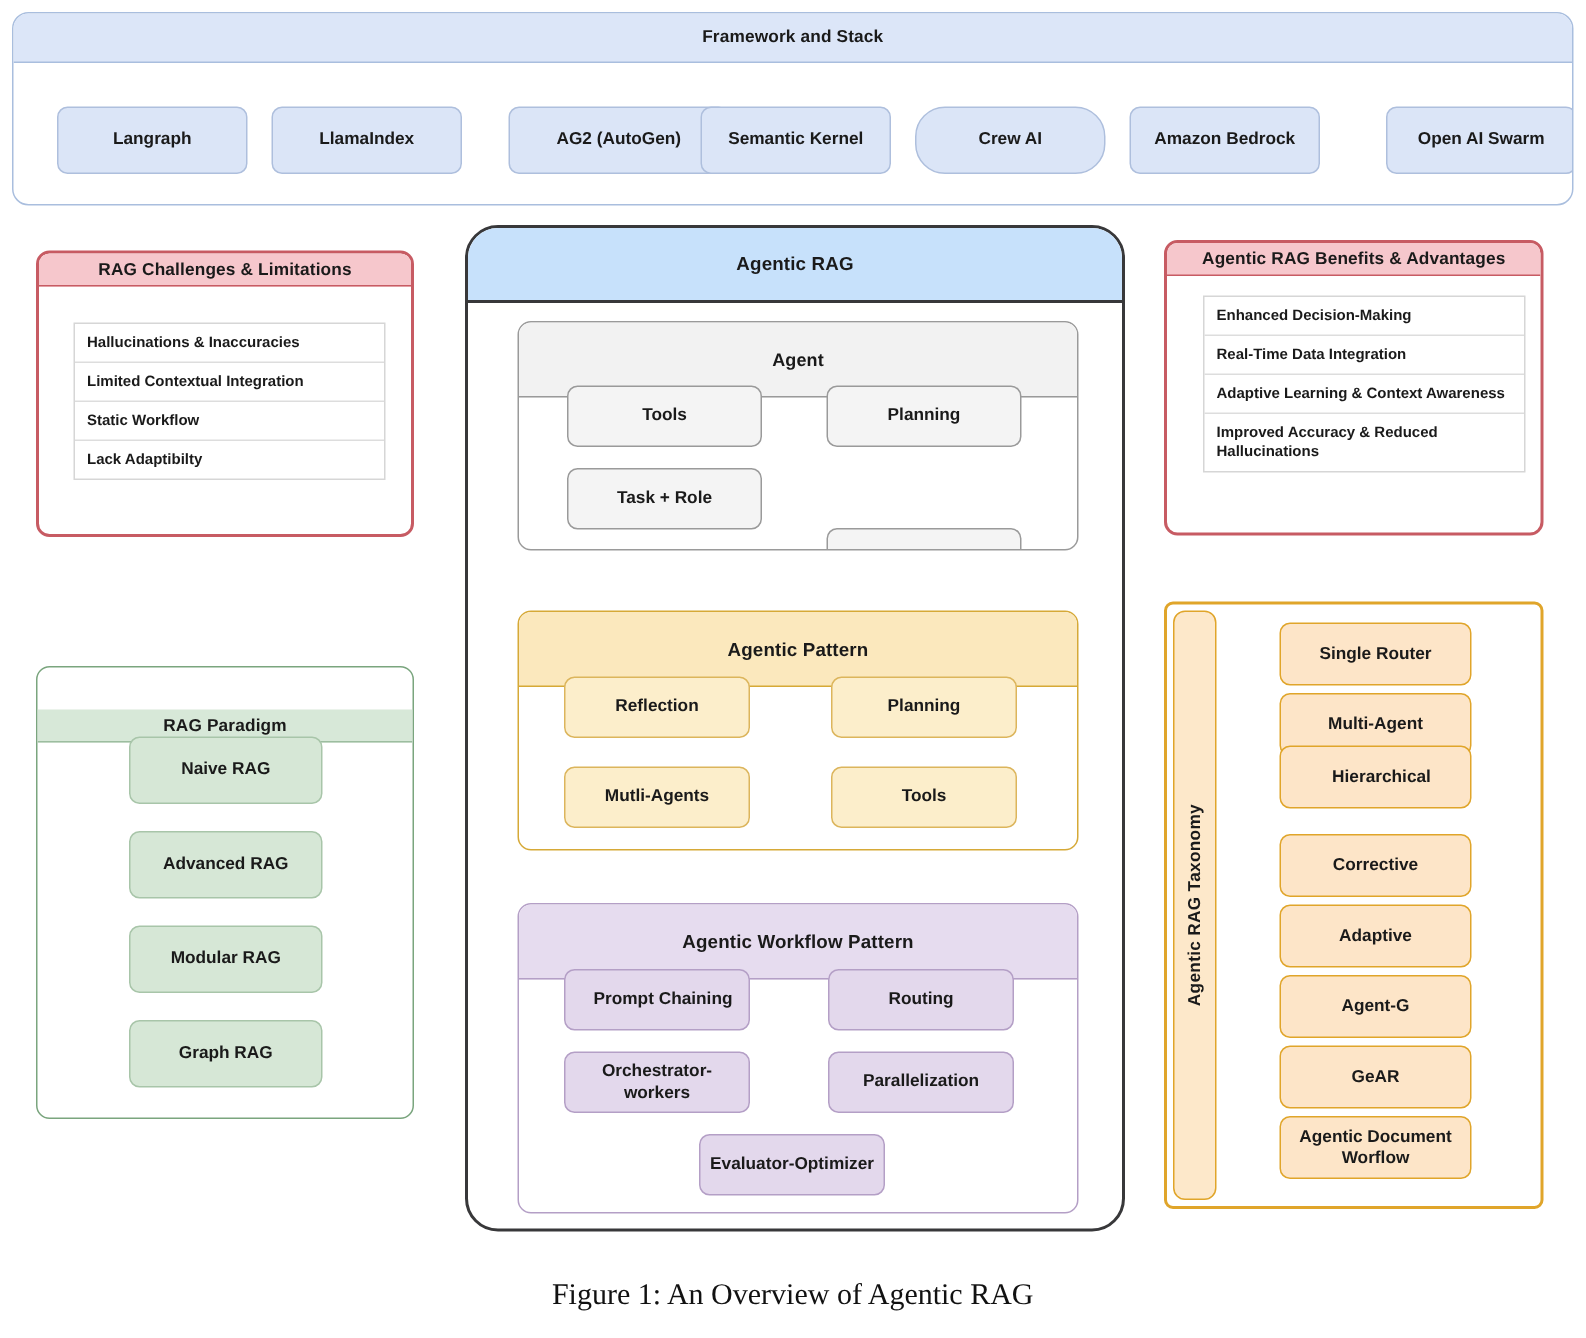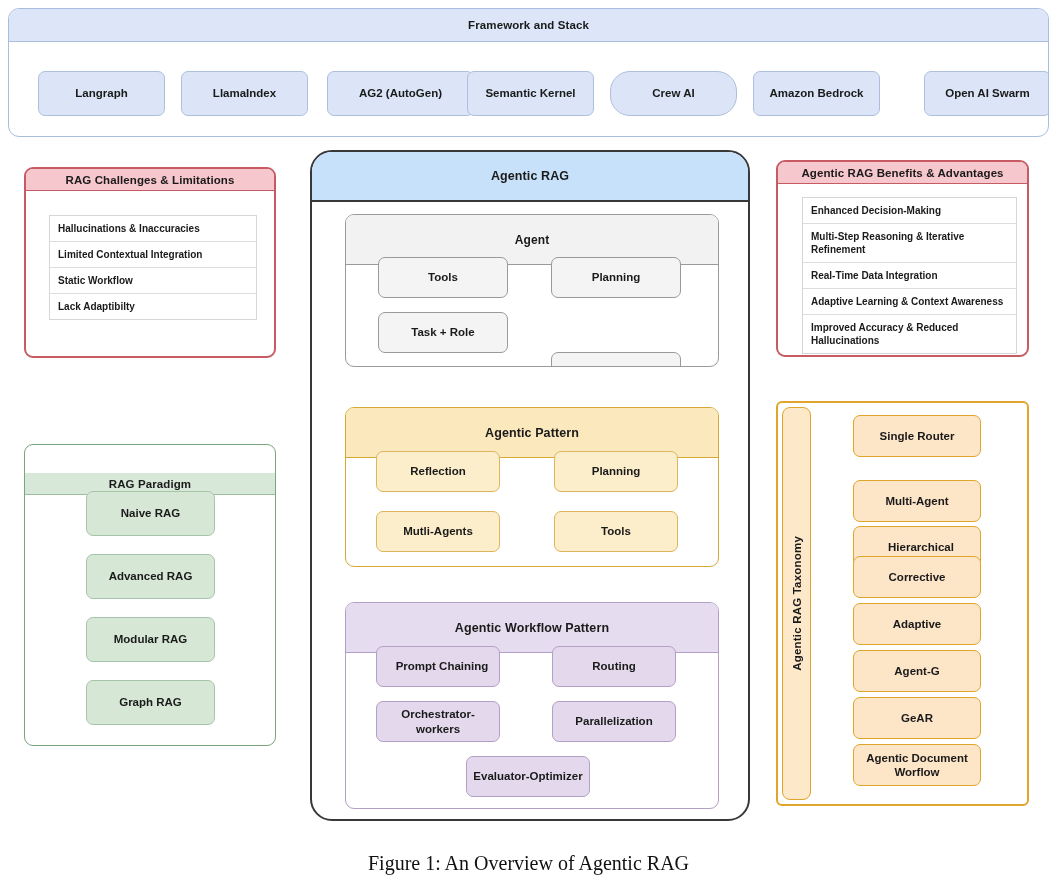--- a/index.html
+++ b/index.html
@@ -262,21 +262,21 @@
 </style>
 </head>
 <body>
 
 <div class="stage">
 
   <div class="panel" id="framework-panel">
     <div class="panel-title">Framework and Stack</div>
     <div class="chip fw-chip" style="left:29px;width:127px;">Langraph</div>
     <div class="chip fw-chip" style="left:172px;width:127px;">LlamaIndex</div>
-    <div class="chip fw-chip" style="left:318px;width:147px;">AG2 (AutoGen)</div>
+    <div class="chip fw-chip" style="left:330px;width:147px;">AG2 (AutoGen)</div>
     <div class="chip fw-chip" style="left:458px;width:127px;">Semantic Kernel</div>
     <div class="chip fw-chip" style="left:601px;width:127px;border-radius:20px;">Crew AI</div>
     <div class="chip fw-chip" style="left:744px;width:127px;">Amazon Bedrock</div>
     <div class="chip fw-chip" style="left:887px;width:127px;margin-left:28px;">Open AI Swarm</div>
   </div>
 
   <div class="panel" id="challenges-panel">
     <div class="panel-title">RAG Challenges &amp; Limitations</div>
     <div class="list-wrap" id="challenges-list">
       <div class="list-row">Hallucinations &amp; Inaccuracies</div>
@@ -320,34 +320,33 @@
       <div class="chip wf-chip" style="left:30px;top:98px;">Orchestrator-workers</div>
       <div class="chip wf-chip" style="left:206px;top:98px;">Parallelization</div>
       <div class="chip wf-chip" style="left:120px;top:153px;">Evaluator-Optimizer</div>
     </div>
   </div>
 
   <div class="panel" id="benefits-panel">
     <div class="panel-title">Agentic RAG Benefits &amp; Advantages</div>
     <div class="list-wrap" id="benefits-list">
       <div class="list-row">Enhanced Decision-Making</div>
-      <div class="list-row">Multi-Step Reasoning &amp; Iterative Refinement</div>
       <div class="list-row">Real-Time Data Integration</div>
       <div class="list-row">Adaptive Learning &amp; Context Awareness</div>
       <div class="list-row">Improved Accuracy &amp; Reduced Hallucinations</div>
     </div>
   </div>
 
   <div class="panel" id="taxonomy-panel">
     <div id="taxonomy-strip">
       <span>Agentic RAG Taxonomy</span>
     </div>
     <div class="chip tax-chip" style="top:12px;">Single Router</div>
-    <div class="chip tax-chip" style="top:59px;margin-top:18px;">Multi-Agent</div>
-    <div class="chip tax-chip" style="top:123px;padding-left:12px;">Hierarchical</div>
+    <div class="chip tax-chip" style="top:59px;">Multi-Agent</div>
+    <div class="chip tax-chip" style="top:94px;padding-left:12px;">Hierarchical</div>
     <div class="chip tax-chip" style="top:153px;">Corrective</div>
     <div class="chip tax-chip" style="top:200px;">Adaptive</div>
     <div class="chip tax-chip" style="top:247px;">Agent-G</div>
     <div class="chip tax-chip" style="top:294px;">GeAR</div>
     <div class="chip tax-chip" style="top:341px;">Agentic Document Worflow</div>
   </div>
 
   <div id="figure-caption">Figure 1: An Overview of Agentic RAG</div>
 
 </div>

